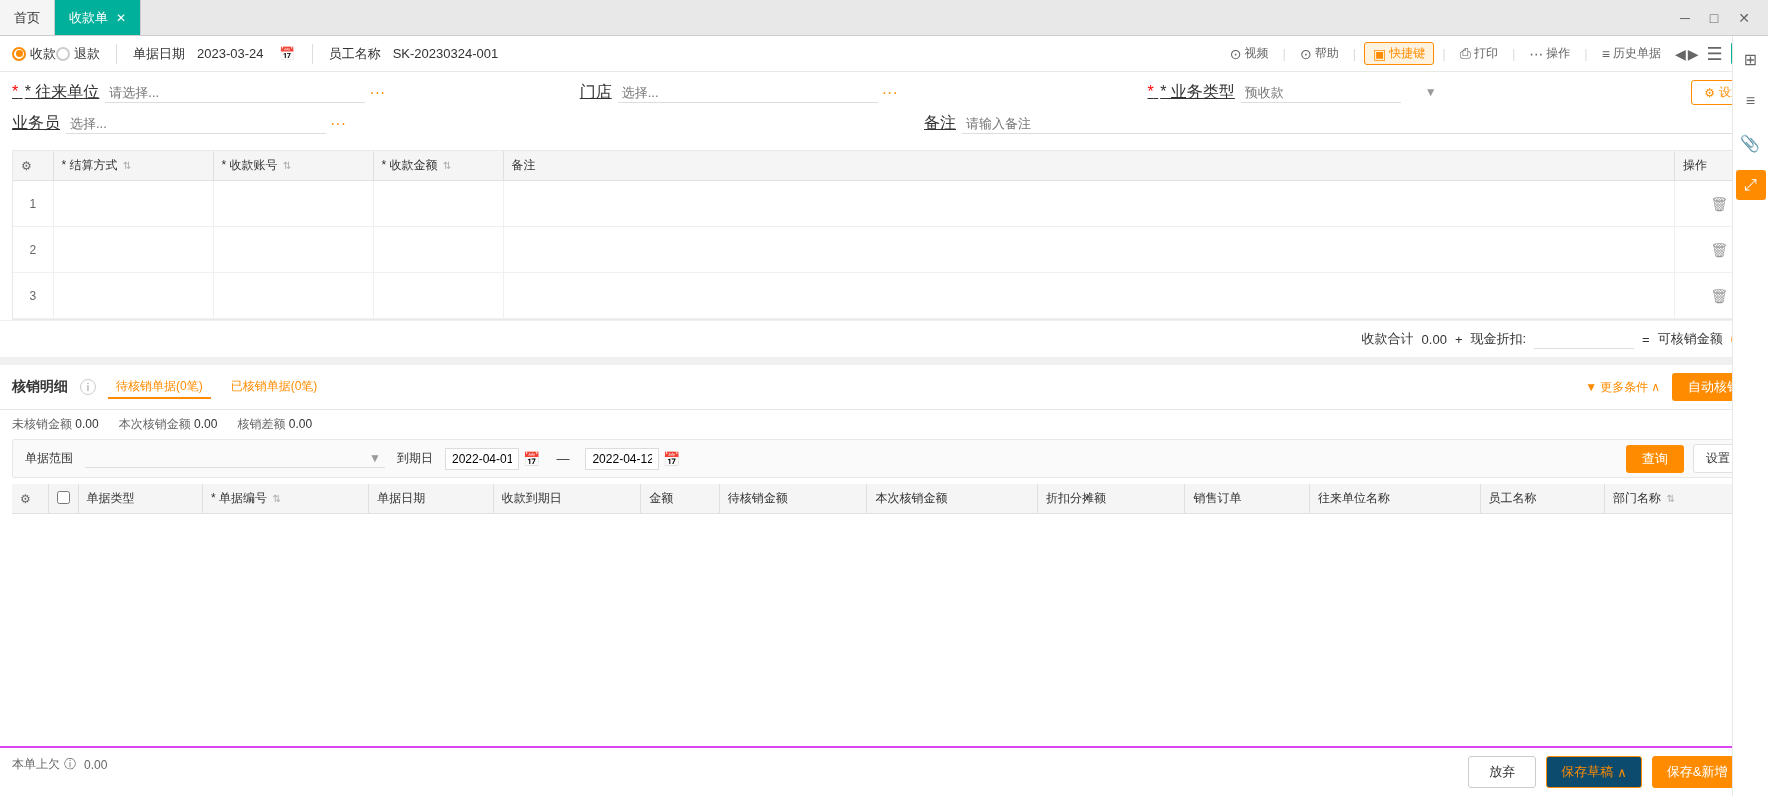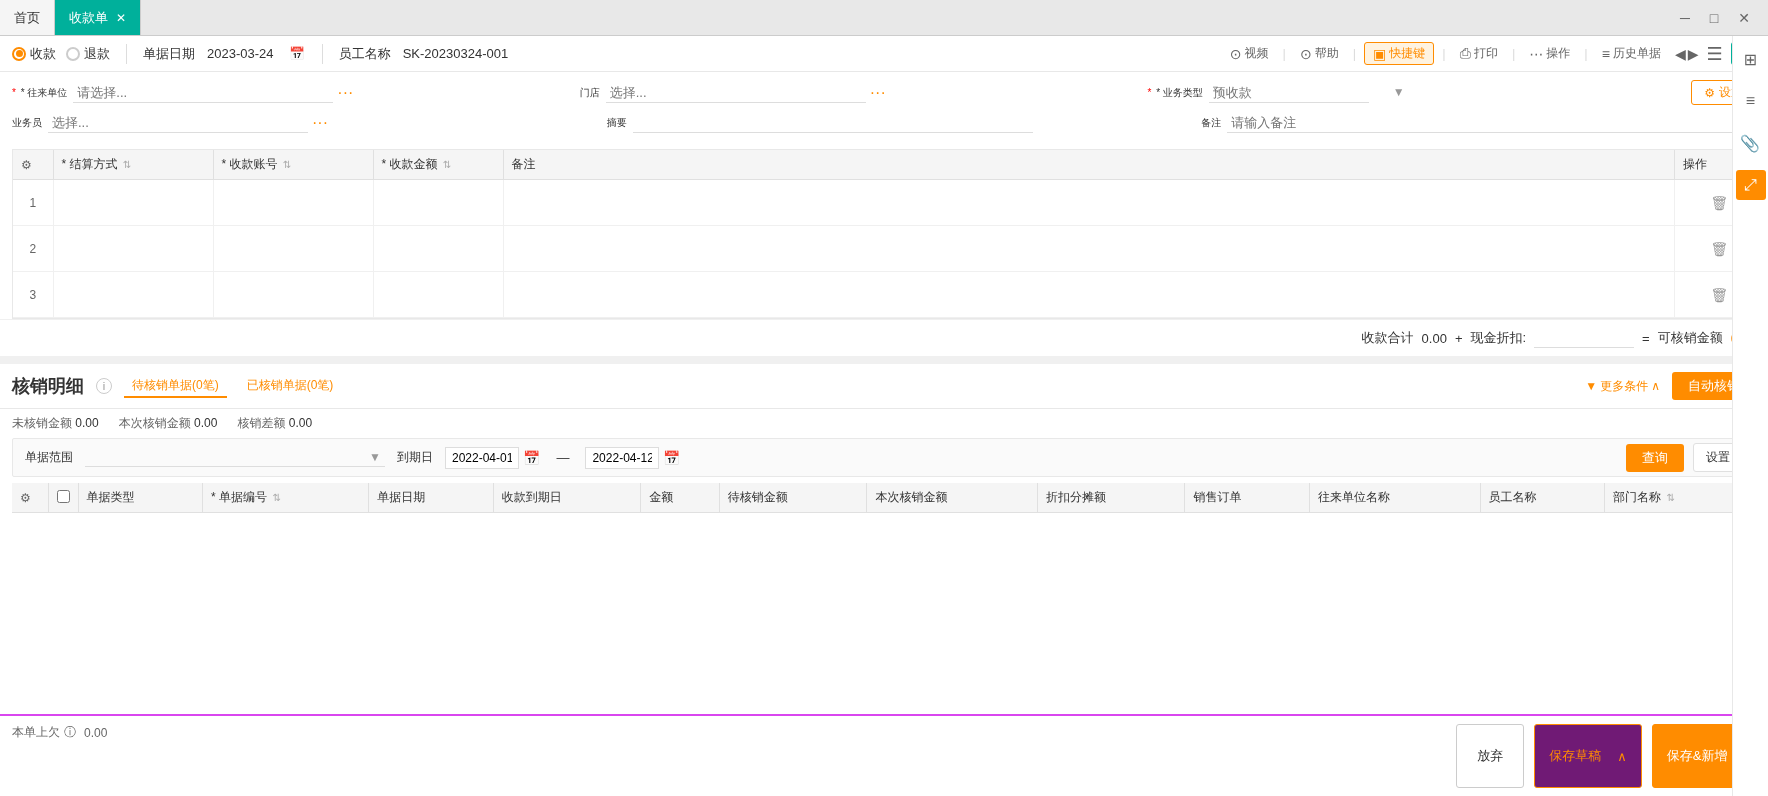--- a/index.html
+++ b/index.html
@@ -45,21 +45,21 @@
 
     
     .toolbar-row {
       display: flex; align-items: center;
       padding: 6px 12px;
       background: #fff;
       border-bottom: 1px solid #e8e8e8;
       gap: 12px;
       flex-shrink: 0;
     }
-    .radio-group { display: flex; align-items: center; gap: 10px; }
+    .radio-group { display: flex; align-items: center; }
     .radio-item { display: flex; align-items: center; gap: 4px; cursor: pointer; }
     .radio-dot {
       width: 14px; height: 14px; border-radius: 50%;
       border: 2px solid #ccc; display: flex; align-items: center; justify-content: center;
     }
     .radio-dot.checked { border-color: #ff8c00; }
     .radio-dot.checked::after {
       content: ''; width: 7px; height: 7px; background: #ff8c00; border-radius: 50%;
     }
     .field-label { color: #333; font-size: 13px; }
@@ -87,21 +87,21 @@
     }
     .form-row {
       display: flex; align-items: center;
       margin-bottom: 8px; gap: 0;
     }
     .form-field {
       display: flex; align-items: center;
       flex: 1;
     }
     .form-field-label {
-      font-size: 10px; color: #333; white-space: nowrap; margin-right: 6px;
+      font-size: 16px; color: #333; white-space: nowrap; margin-right: 6px; text-decoration: underline;
     }
     .required { color: #f00; }
     .form-input {
       flex: 1; border: none; border-bottom: 1px solid #ddd;
       padding: 2px 4px; font-size: 13px; color: #666;
       outline: none; background: transparent;
     }
     .form-more-btn {
       color: #ff8c00; cursor: pointer; margin-left: 4px; font-size: 16px;
     }
@@ -172,21 +172,21 @@
 
     
     .verify-section {
       background: #fff; flex: 1; display: flex; flex-direction: column; overflow: hidden;
     }
     .verify-header {
       display: flex; align-items: center; gap: 12px;
       padding: 8px 12px; border-bottom: 1px solid #e8e8e8;
       flex-shrink: 0;
     }
-    .verify-title { font-size: 18px; font-weight: bold; color: #333; }
+    .verify-title { font-size: 14px; font-weight: bold; color: #333; }
     .info-icon {
       color: #999; border: 1px solid #ccc; border-radius: 50%;
       width: 16px; height: 16px; display: inline-flex;
       align-items: center; justify-content: center; font-size: 11px; cursor: pointer;
     }
     .verify-tab {
       color: #ff8c00; font-size: 12px; cursor: pointer;
       padding: 2px 8px; border-bottom: 2px solid transparent;
     }
     .verify-tab.active { border-bottom-color: #ff8c00; }
@@ -257,23 +257,23 @@
       border-top: 2px solid #d946ef;
       flex-shrink: 0;
     }
     .footer-left { font-size: 12px; color: #666; display: flex; align-items: center; gap: 4px; }
     .footer-right { margin-left: auto; display: flex; gap: 10px; }
     .btn-abandon {
       background: #fff; border: 1px solid #ccc; color: #333;
       padding: 6px 20px; border-radius: 3px; cursor: pointer; font-size: 13px;
     }
     .btn-save-draft {
-      background: #701a75; border: 1px solid #ff8c00; color: #ff8c00;
-      padding: 22px 14px; border-radius: 3px; cursor: pointer; font-size: 13px;
-      display: flex; align-items: center; gap: 16px;
+      background: #0c4a6e; border: 1px solid #ff8c00; color: #ff8c00;
+      padding: 6px 14px; border-radius: 3px; cursor: pointer; font-size: 13px;
+      display: flex; align-items: center; gap: 4px;
     }
     .btn-save-new {
       background: #ff8c00; border: 1px solid #ff8c00; color: #fff;
       padding: 6px 14px; border-radius: 3px; cursor: pointer; font-size: 13px;
       display: flex; align-items: center; gap: 4px;
     }
 
     
     .right-sidebar {
       position: fixed; right: 0; top: 36px;
@@ -401,24 +401,20 @@
         <span>设置</span>
       </button>
     </div>
     <div class="form-row">
       <div class="form-field">
         <span class="form-field-label" style="margin-right:6px;">业务员</span>
         <input class="form-input" type="text" style="max-width: 260px;" placeholder="选择...">
         <span class="form-more-btn">···</span>
       </div>
       <div style="width:40px;"></div>
-      <div class="form-field">
-        <span class="form-field-label" style="margin-right:6px;">摘要</span>
-        <input class="form-input" type="text" style="max-width: 400px;">
-      </div>
       <div style="width:40px;"></div>
       <div class="form-field">
         <span class="form-field-label" style="margin-right:6px;">备注</span>
         <input class="form-input" type="text" placeholder="请输入备注" style="">
       </div>
     </div>
   </div>
 
   <div class="table-container">
     <table class="data-table">

